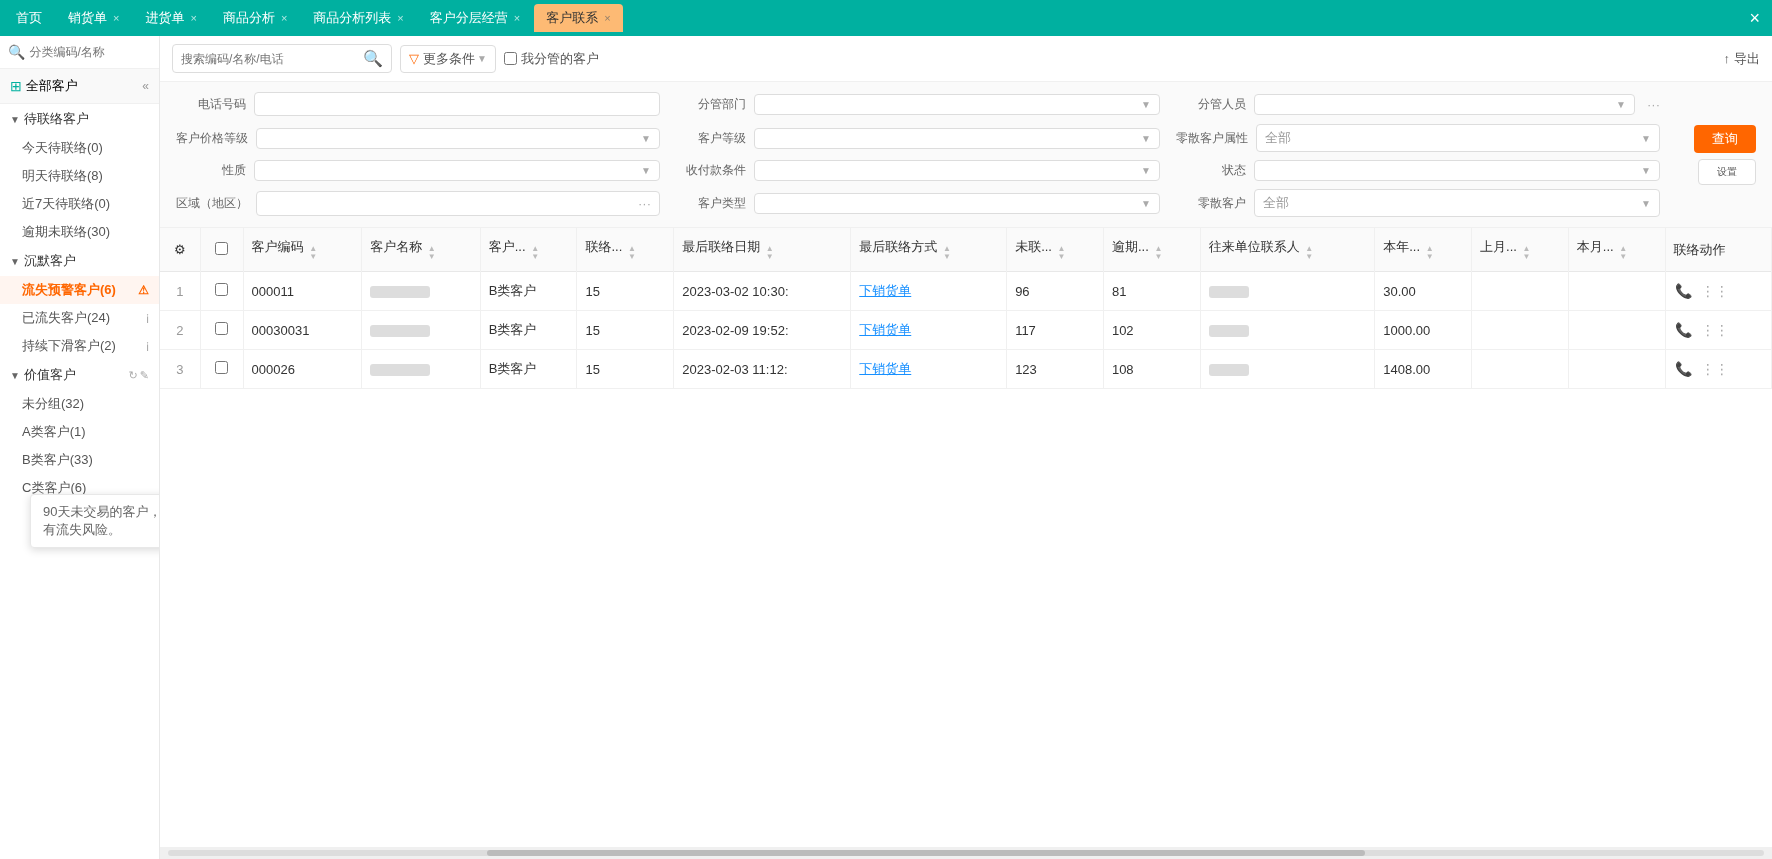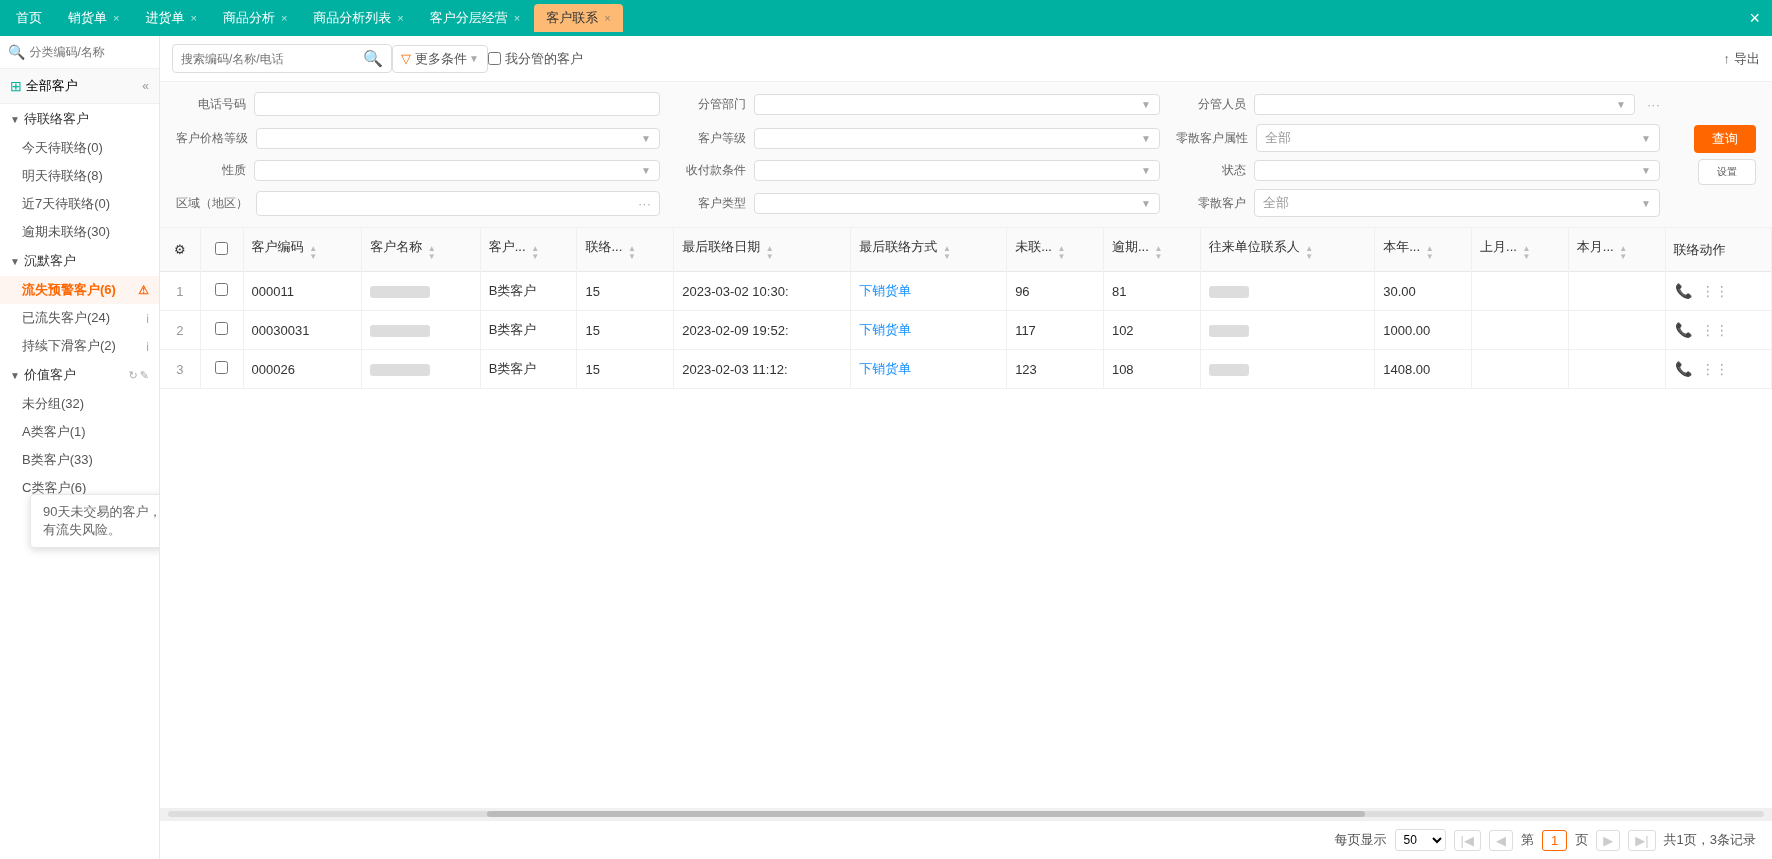--- a/index.html
+++ b/index.html
@@ -59,21 +59,21 @@
     }
 
     
     .content-area {
       flex: 1; display: flex; flex-direction: column; overflow: hidden; background: #fff;
     }
 
     
     .search-bar {
       display: flex; align-items: center; padding: 8px 12px; border-bottom: 1px solid #f0f0f0;
-      background: #fff; gap: 0;
+      background: #fff; gap: 8px;
     }
     .search-input-wrap {
       display: flex; align-items: center; border: 1px solid #ddd; border-radius: 4px;
       padding: 4px 8px; background: #fff; width: 220px;
     }
     .search-input-wrap input { border: none; outline: none; flex: 1; font-size: 12px; color: #666; }
     .search-btn { color: #ff6600; cursor: pointer; font-size: 16px; }
     .more-conditions {
       display: flex; align-items: center; color: #555; cursor: pointer; font-size: 12px; gap: 2px;
       border: 1px solid #ddd; border-radius: 4px; padding: 4px 8px;
@@ -118,21 +118,21 @@
     thead th {
       padding: 10px 8px; color: #333; font-weight: 500; text-align: left;
       border-right: 1px solid #f0f0f0; white-space: nowrap; position: sticky; top: 0; background: #fafafa;
     }
     thead th:first-child { width: 40px; text-align: center; }
     tbody tr { border-bottom: 1px solid #f0f0f0; }
     tbody td { padding: 10px 8px; color: #333; border-right: 1px solid #f0f0f0; white-space: nowrap; }
     tbody td:first-child { text-align: center; color: #999; }
     .col-sort { display: inline-flex; flex-direction: column; margin-left: 2px; }
     .col-sort span { font-size: 8px; color: #bbb; line-height: 1; }
-    .link-text { color: #1890ff; cursor: pointer; }
+    .link-text { color: #1890ff; text-decoration: underline; cursor: pointer; }
     .blurred { background: #ddd; border-radius: 3px; color: transparent; font-size: 11px; display: inline-block; min-width: 60px; }
     .action-icon { color: #aaa; cursor: pointer; margin: 0 2px; font-size: 14px; }
 
     
     .table-footer {
       display: flex; align-items: center; justify-content: flex-end;
       padding: 8px 16px; border-top: 1px solid #f0f0f0; background: #fff; gap: 8px; font-size: 12px; color: #555;
     }
     .pagination-btn { cursor: pointer; color: #555; padding: 2px 6px; border: 1px solid #ddd; border-radius: 3px; background: #fff; }
     .pagination-btn.disabled { color: #ccc; cursor: default; }
@@ -549,30 +549,14 @@
           </tbody>
       </table>
     </div>
 
     <div class="scrollbar-area">
       <div class="scrollbar-track">
         <div class="scrollbar-thumb"></div>
       </div>
     </div>
 
-    <div class="table-footer">
-      <span>每页显示</span>
-      <select class="per-page-select">
-        <option>50</option>
-        <option>100</option>
-        <option>200</option>
-      </select>
-      <span class="pagination-btn disabled">|◀</span>
-      <span class="pagination-btn disabled">◀</span>
-      <span>第</span>
-      <span class="pagination-current">1</span>
-      <span>页</span>
-      <span class="pagination-btn disabled">▶</span>
-      <span class="pagination-btn disabled">▶|</span>
-      <span>共1页，3条记录</span>
-    </div>
   </div>
 </div>
 
 </body></html>

